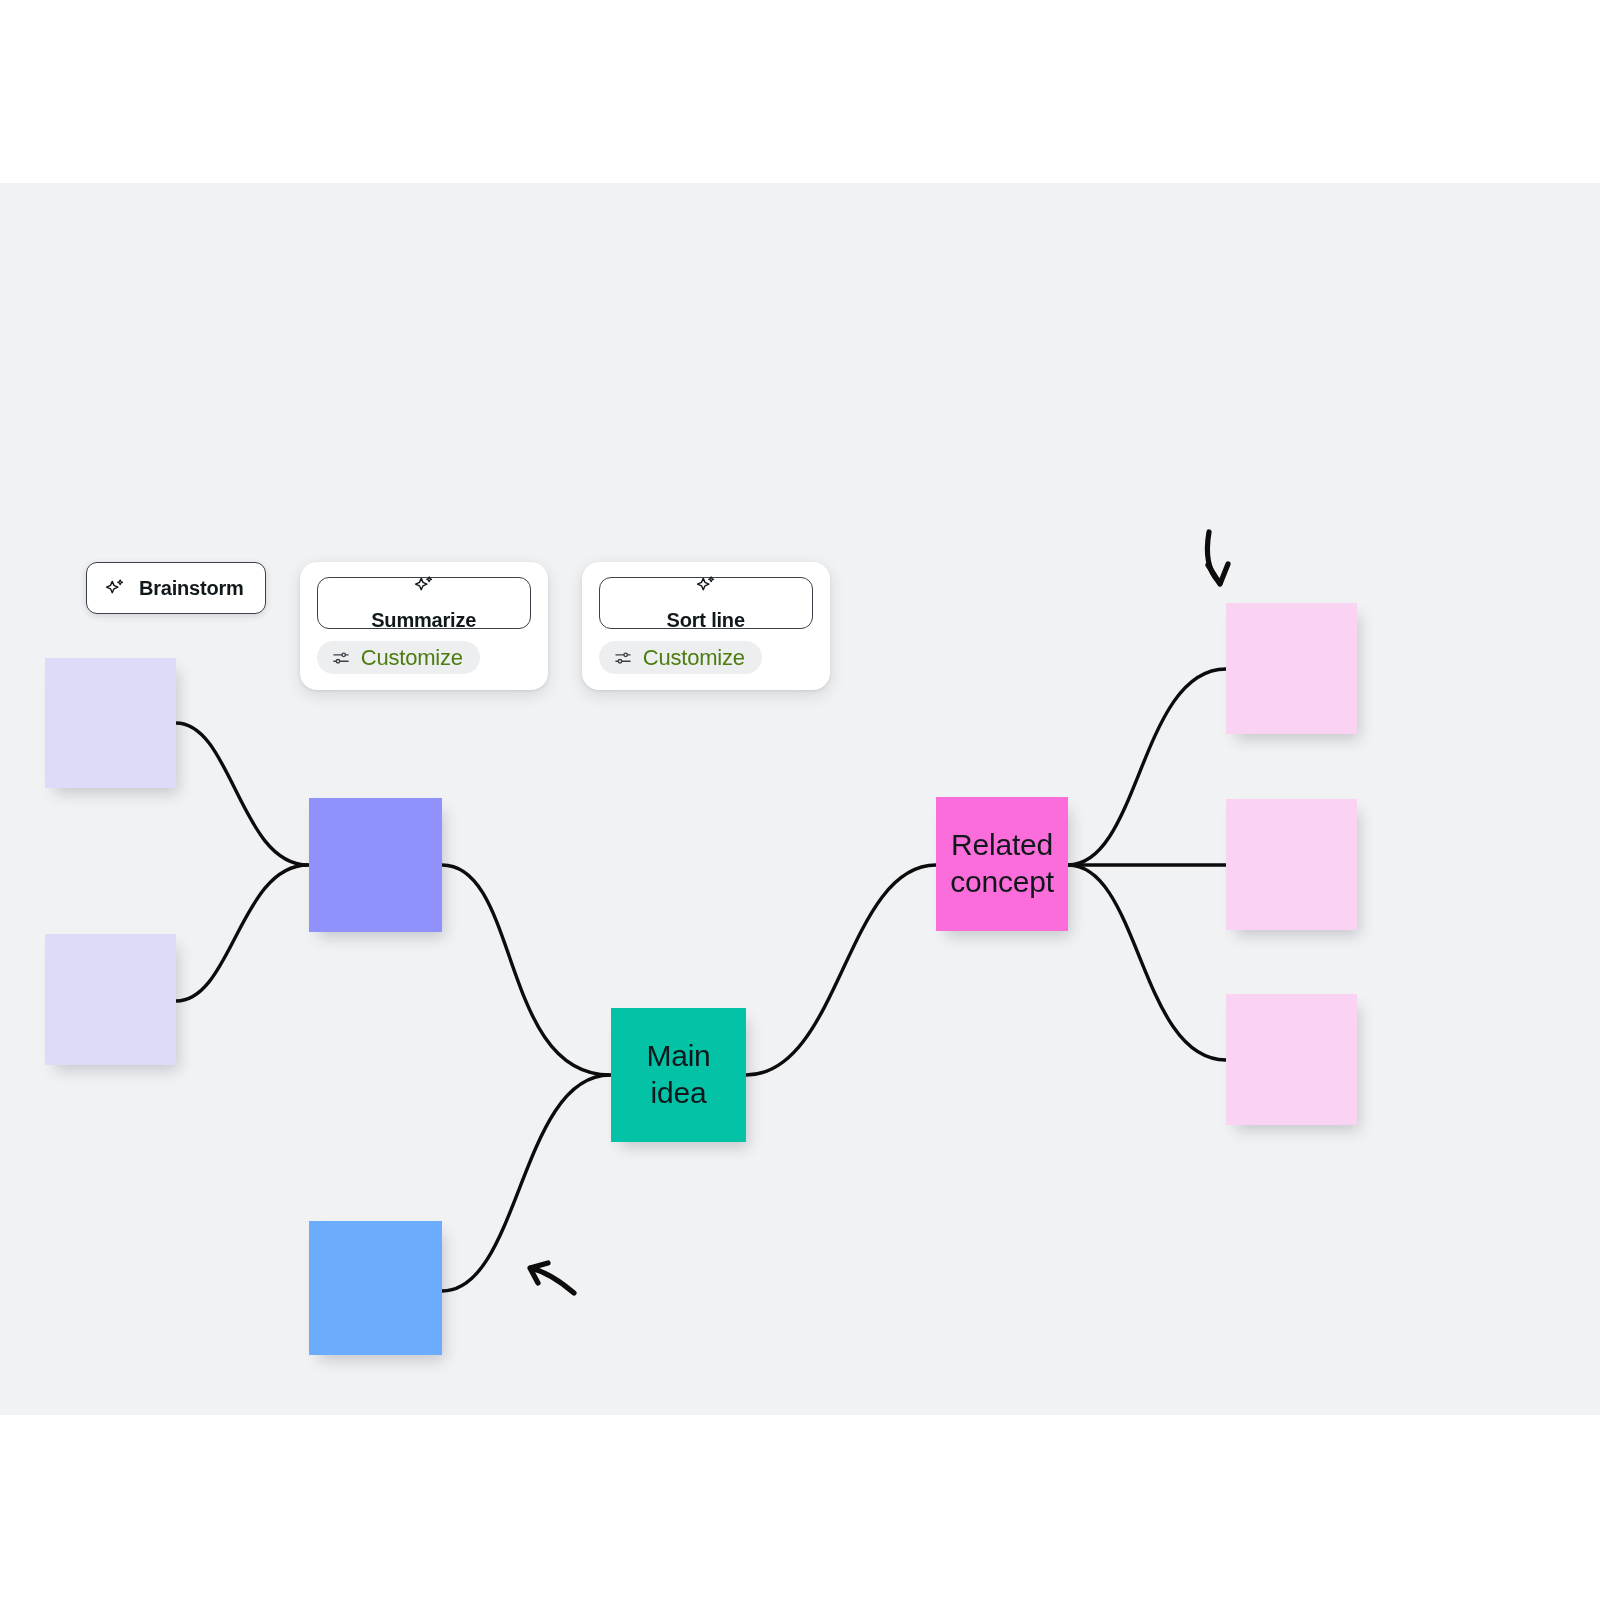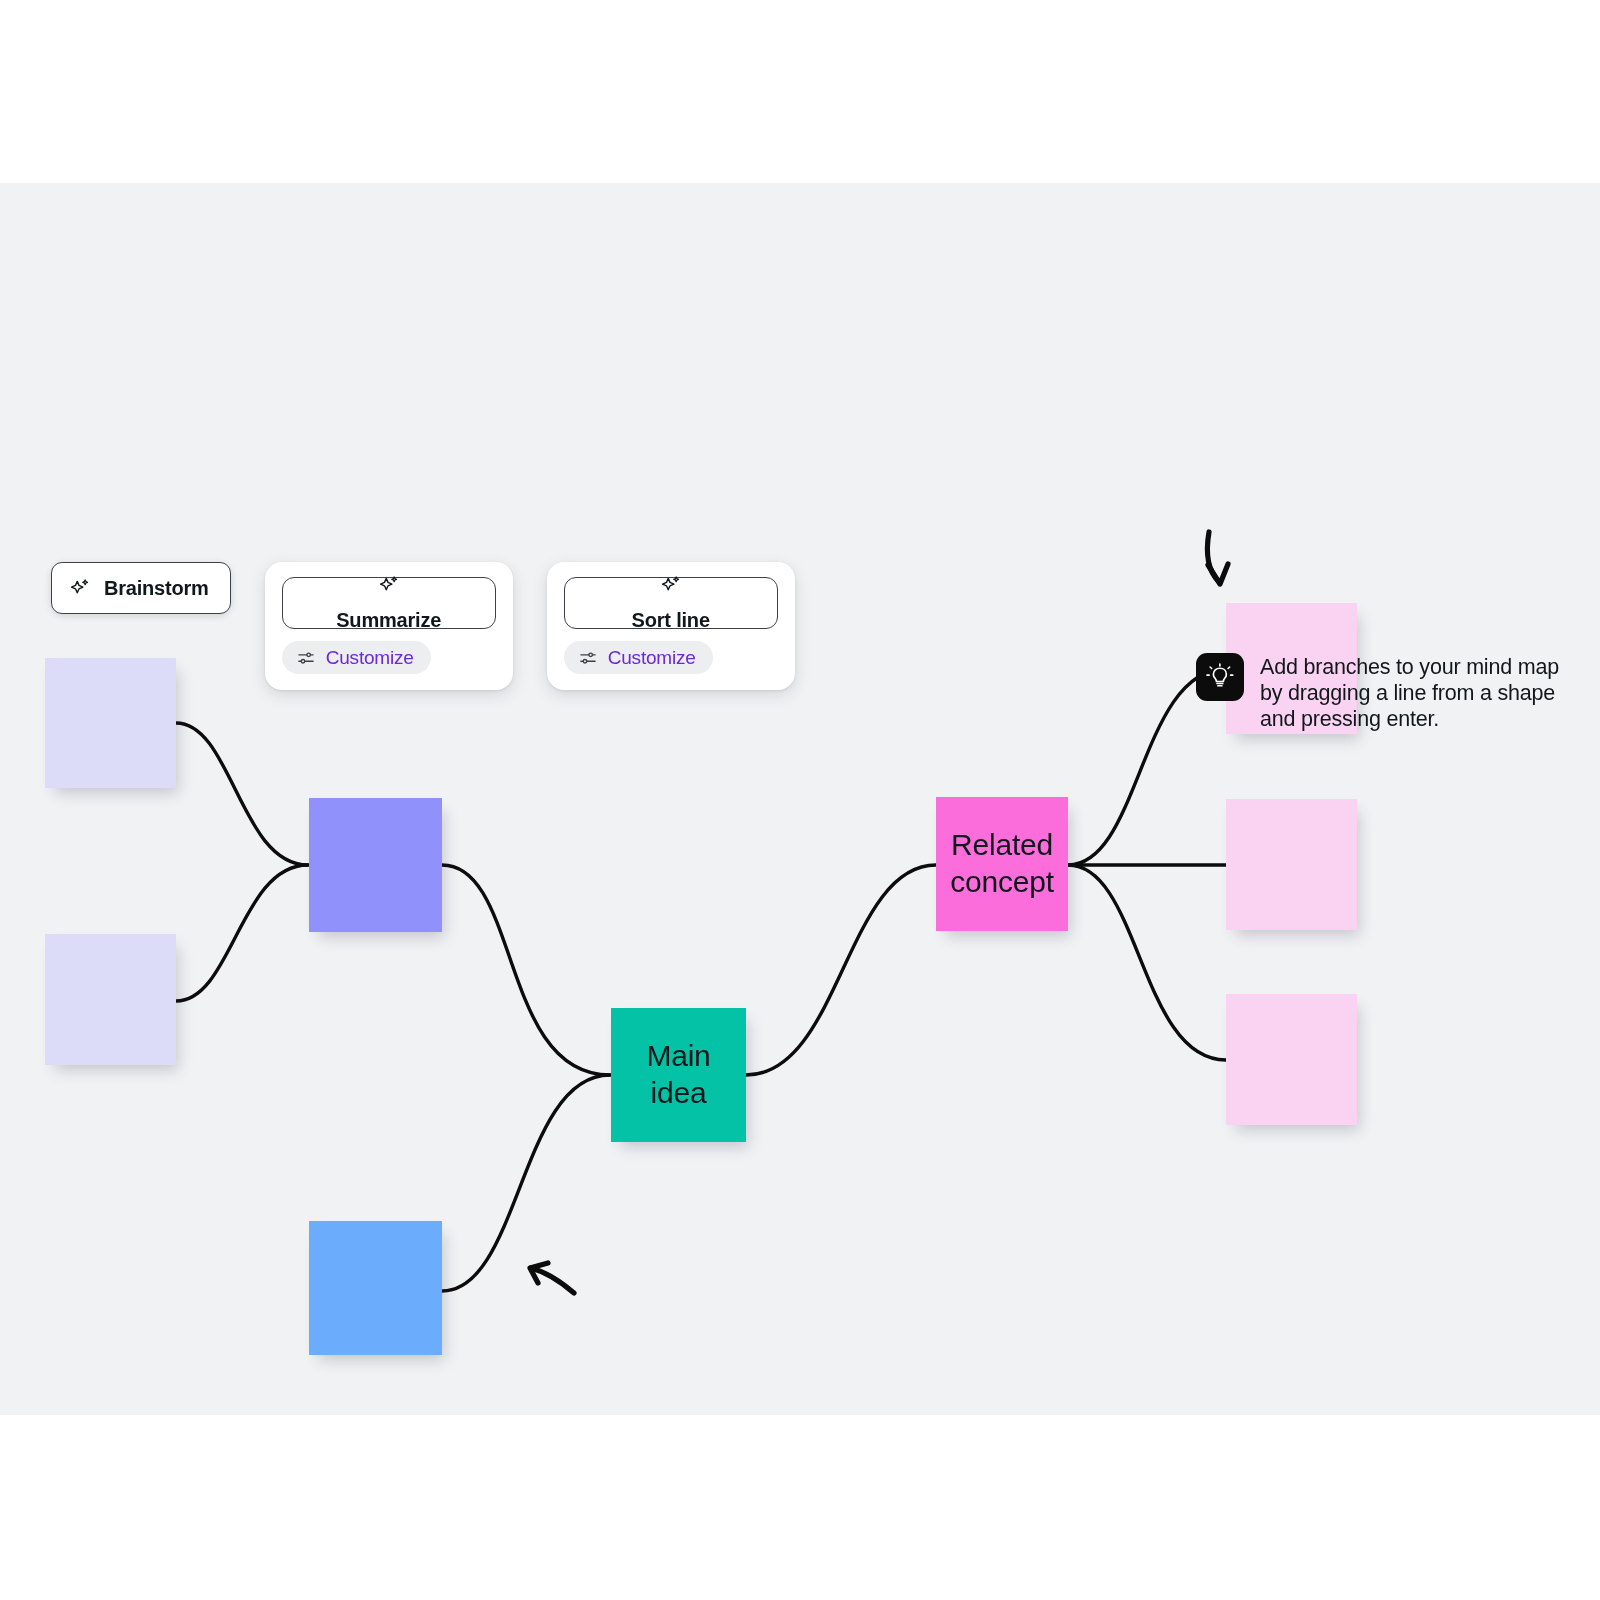--- a/index.html
+++ b/index.html
@@ -73,20 +73,21 @@
     display: flex;
     flex-direction: column;
     align-items: flex-start;
     gap: 12px;
   }
   .ai-card.plain {
     background: #ffffff;
     border-radius: 13px;
     padding: 0;
     box-shadow: 0 2px 7px rgba(30,35,50,0.16);
+    margin-left: 35px;
   }
   .ai-action {
     display: flex;
     align-items: center;
     justify-content: center;
     gap: 13px;
     border: 1.6px solid #3c4149;
     border-radius: 11px;
     background: #ffffff;
     box-sizing: border-box;
@@ -112,22 +113,22 @@
     display: flex;
     align-items: center;
     gap: 10px;
     background: #eceef0;
     border-radius: 18px;
     height: 33px;
     padding: 0 17px 0 14px;
     cursor: pointer;
   }
   .customize-label {
-    font-size: 19px;
-    color: #6d28d9;
+    font-size: 22px;
+    color: #4d7c0f;
     letter-spacing: -0.2px;
     white-space: nowrap;
   }
   .icon { display: flex; align-items: center; justify-content: center; }
 
   
   .tip {
     position: absolute;
     display: flex;
     align-items: flex-start;
@@ -270,37 +271,20 @@
             <path d="M3.5 15.8 H20.5" stroke="#3c4149" stroke-width="1.7" stroke-linecap="round"></path>
             <circle cx="15.2" cy="8.2" r="2.1" fill="#eceef0" stroke="#3c4149" stroke-width="1.7"></circle>
             <circle cx="8.4" cy="15.8" r="2.1" fill="#eceef0" stroke="#3c4149" stroke-width="1.7"></circle>
           </svg>
         </span>
         <span class="customize-label">Customize</span>
       </div>
     </div>
   </div>
 
-  <div class="tip" id="tip-branches">
-    <div class="tip-badge">
-      <svg width="30" height="30" viewBox="0 0 24 24" fill="none">
-        <path d="M9.1 15.6 C9.1 14.2 8.5 13.5 7.9 12.8 C7.1 11.9 6.7 10.9 6.7 9.8 C6.7 6.9 9.0 5.0 11.9 5.0 C14.8 5.0 17.1 6.9 17.1 9.8 C17.1 10.9 16.7 11.9 15.9 12.8 C15.3 13.5 14.7 14.2 14.7 15.6 Z" stroke="#ffffff" stroke-width="1.35" stroke-linejoin="round"></path>
-        <path d="M9.6 17.2 H14.2" stroke="#ffffff" stroke-width="1.35" stroke-linecap="round"></path>
-        <path d="M10.3 19.0 H13.5" stroke="#ffffff" stroke-width="1.35" stroke-linecap="round"></path>
-        <path d="M11.9 1.6 V3.2" stroke="#ffffff" stroke-width="1.3" stroke-linecap="round"></path>
-        <path d="M4.1 4.0 L5.3 5.2" stroke="#ffffff" stroke-width="1.3" stroke-linecap="round"></path>
-        <path d="M19.7 4.0 L18.5 5.2" stroke="#ffffff" stroke-width="1.3" stroke-linecap="round"></path>
-        <path d="M1.6 10.5 H3.3" stroke="#ffffff" stroke-width="1.3" stroke-linecap="round"></path>
-        <path d="M20.5 10.5 H22.2" stroke="#ffffff" stroke-width="1.3" stroke-linecap="round"></path>
-      </svg>
-    </div>
-    <div class="tip-text">Add branches to your mind map
-by dragging a line from a shape
-and pressing enter.</div>
-  </div>
 
   <svg style="position:absolute;left:0;top:0;width:1600px;height:1232px;pointer-events:none;" viewBox="0 0 1600 1232" fill="none">
 
     <g>
       <path d="M1209 349 C 1205 372, 1208 388, 1219 399" stroke="#0c0c0d" stroke-width="5.2" stroke-linecap="round" fill="none"></path>
       <path d="M1208 382 L 1220 401 L 1228 381" stroke="#0c0c0d" stroke-width="5.2" stroke-linecap="round" stroke-linejoin="round" fill="none"></path>
     </g>
 
     <g>
       <path d="M574 1110 C 560 1098, 546 1089, 531 1085" stroke="#0c0c0d" stroke-width="5.2" stroke-linecap="round" fill="none"></path>

